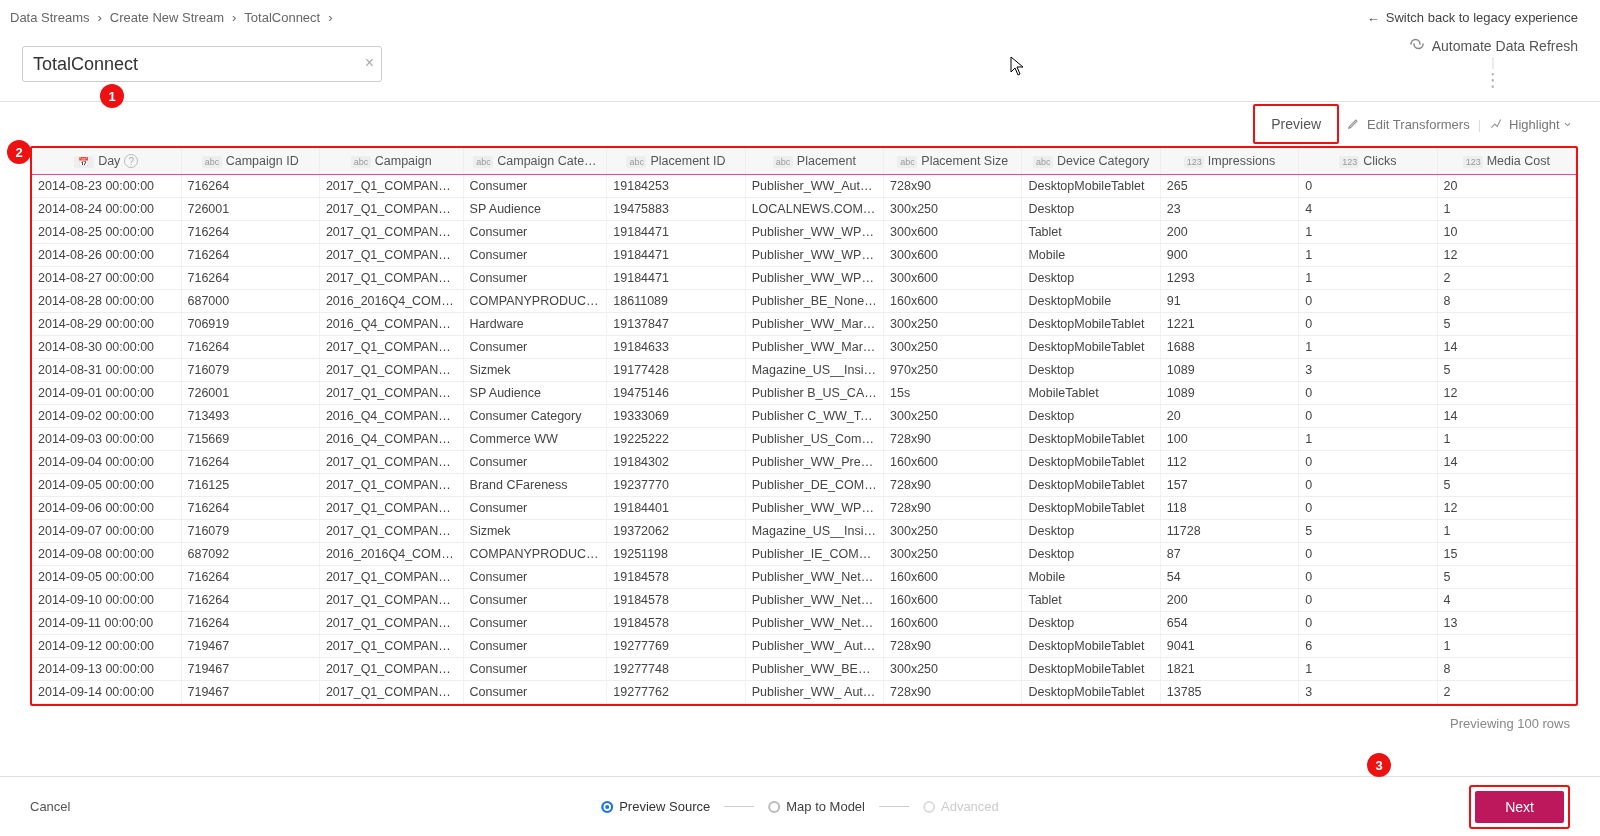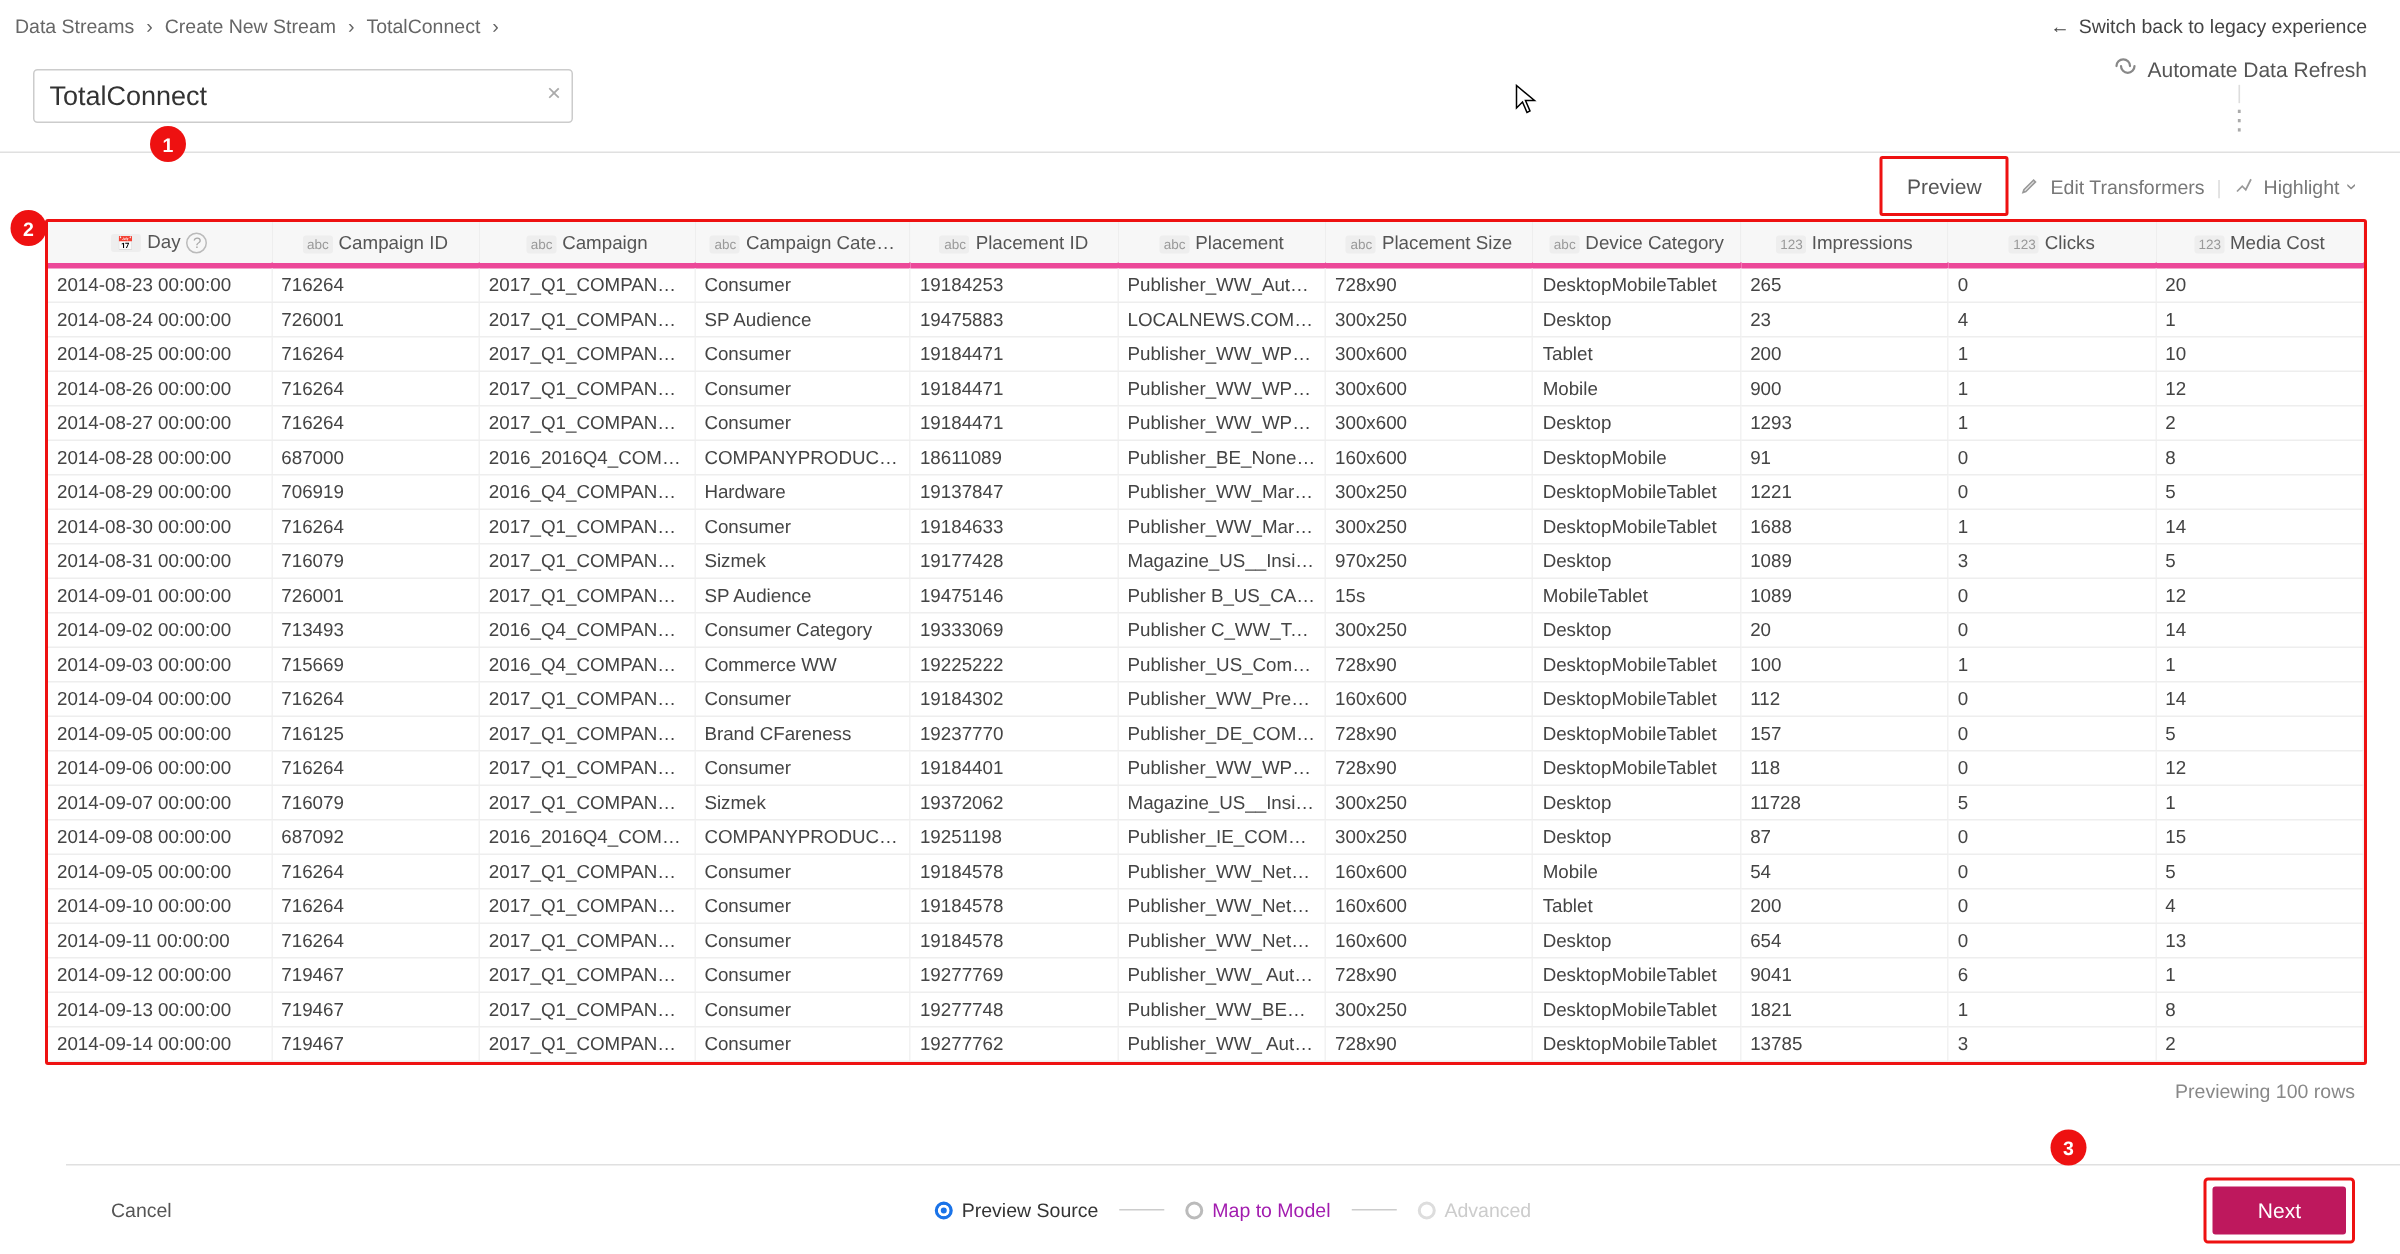--- a/index.html
+++ b/index.html
@@ -28,45 +28,45 @@
 .small-btn svg { stroke: #999; }
 .chev { display:inline-block; transform: rotate(90deg); color:#888; }
 
 .callout { position: absolute; width: 24px; height: 24px; border-radius: 50%; background: #e11; color: #fff; font-weight: bold; display: flex; align-items: center; justify-content: center; font-size: 13px; z-index: 50; }
 .callout.c1 { top: 84px; left: 100px; }
 .callout.c2 { top: 140px; left: 7px; }
 .callout.c3 { top: 753px; left: 1367px; }
 
 .table-wrap { position: relative; margin: 0 22px 0 30px; border: 2px solid #e11; border-radius: 2px; }
 .dtable { width: 100%; border-collapse: collapse; table-layout: fixed; font-size: 12.5px; }
-.dtable th { background: #f7f7f7; border-bottom: 4px solid #ec4899; border-right: 1px solid #eee; padding: 6px 6px; font-weight: 500; color: #555; text-align: center; white-space: nowrap; overflow: hidden; text-overflow: ellipsis; position: relative; }
+.dtable th { background: #f7f7f7; border-bottom: 1px solid #ec4899; border-right: 1px solid #eee; padding: 6px 6px; font-weight: 500; color: #555; text-align: center; white-space: nowrap; overflow: hidden; text-overflow: ellipsis; position: relative; }
 .dtable th .th-icon { display: inline-block; width: 20px; font-size: 9px; color: #999; background:#eee; border-radius:2px; padding:1px 3px; margin-right:4px; }
 .dtable th .th-q { display:inline-block; width:14px; height:14px; line-height:14px; border:1px solid #bbb; border-radius:50%; color:#aaa; font-size:10px; margin-left:4px; }
 .dtable td { border-bottom: 1px solid #eee; border-right: 1px solid #f2f2f2; padding: 4px 6px; white-space: nowrap; overflow: hidden; text-overflow: ellipsis; color: #444; }
 .dtable tbody tr { height: 22px; margin-top: 21px; }
 .dtable th:nth-child(1), .dtable td:nth-child(1){ width: 140px; }
 .dtable th:nth-child(2), .dtable td:nth-child(2){ width: 130px; }
 .dtable th:nth-child(3), .dtable td:nth-child(3){ width: 135px; }
 .dtable th:nth-child(4), .dtable td:nth-child(4){ width: 135px; }
 .dtable th:nth-child(5), .dtable td:nth-child(5){ width: 130px; }
 .dtable th:nth-child(6), .dtable td:nth-child(6){ width: 130px; }
 .dtable th:nth-child(7), .dtable td:nth-child(7){ width: 130px; }
 .dtable th:nth-child(8), .dtable td:nth-child(8){ width: 130px; }
 .dtable th:nth-child(9), .dtable td:nth-child(9){ width: 130px; }
 .dtable th:nth-child(10), .dtable td:nth-child(10){ width: 130px; }
 .dtable th:nth-child(11), .dtable td:nth-child(11){ width: 130px; }
 
 .preview-footer { text-align: right; padding: 10px 30px 0 0; color: #888; font-size: 13px; }
 
 .cursor { position:absolute; top: 56px; left: 1010px; z-index: 40; }
 
-.bottom-bar { position: absolute; bottom: 0; left: 0; right: 0; height: 60px; border-top: 1px solid #e0e0e0; display: flex; align-items: center; justify-content: space-between; padding: 0 30px; background:#fff;margin-left:44px; }
+.bottom-bar { position: absolute; bottom: 0; left: 0; right: 0; height: 60px; border-top: 1px solid #e0e0e0; display: flex; align-items: center; justify-content: space-between; padding: 0 30px; background:#fff; }
 .cancel-link { color: #555; cursor: pointer; }
 .steps { display: flex; align-items: center; gap: 14px; position: absolute; left: 50%; transform: translateX(-50%); }
-.step { display: flex; align-items: center; gap: 6px; color: #a21caf; }
+.step { display: flex; align-items: center; gap: 6px; color: #404040; }
 .step.active { color: #333; font-weight: 500; }
 .dot { width: 12px; height: 12px; border-radius: 50%; border: 2px solid #bbb; background:#fff; }
 .step.active .dot { border-color: #1a73e8; background: #1a73e8; box-shadow: 0 0 0 2px #fff inset; }
 .step-line { width: 30px; height: 1px; background: #ccc; }
 .next-btn-wrap { border: 2px solid #e11; padding: 4px; border-radius: 3px; }
 .next-btn { background: #be185d; color: #fff; border: none; padding: 8px 30px; font-size: 14px; cursor: pointer; border-radius: 2px; }
 </style>
 </head>
 <body>
 

